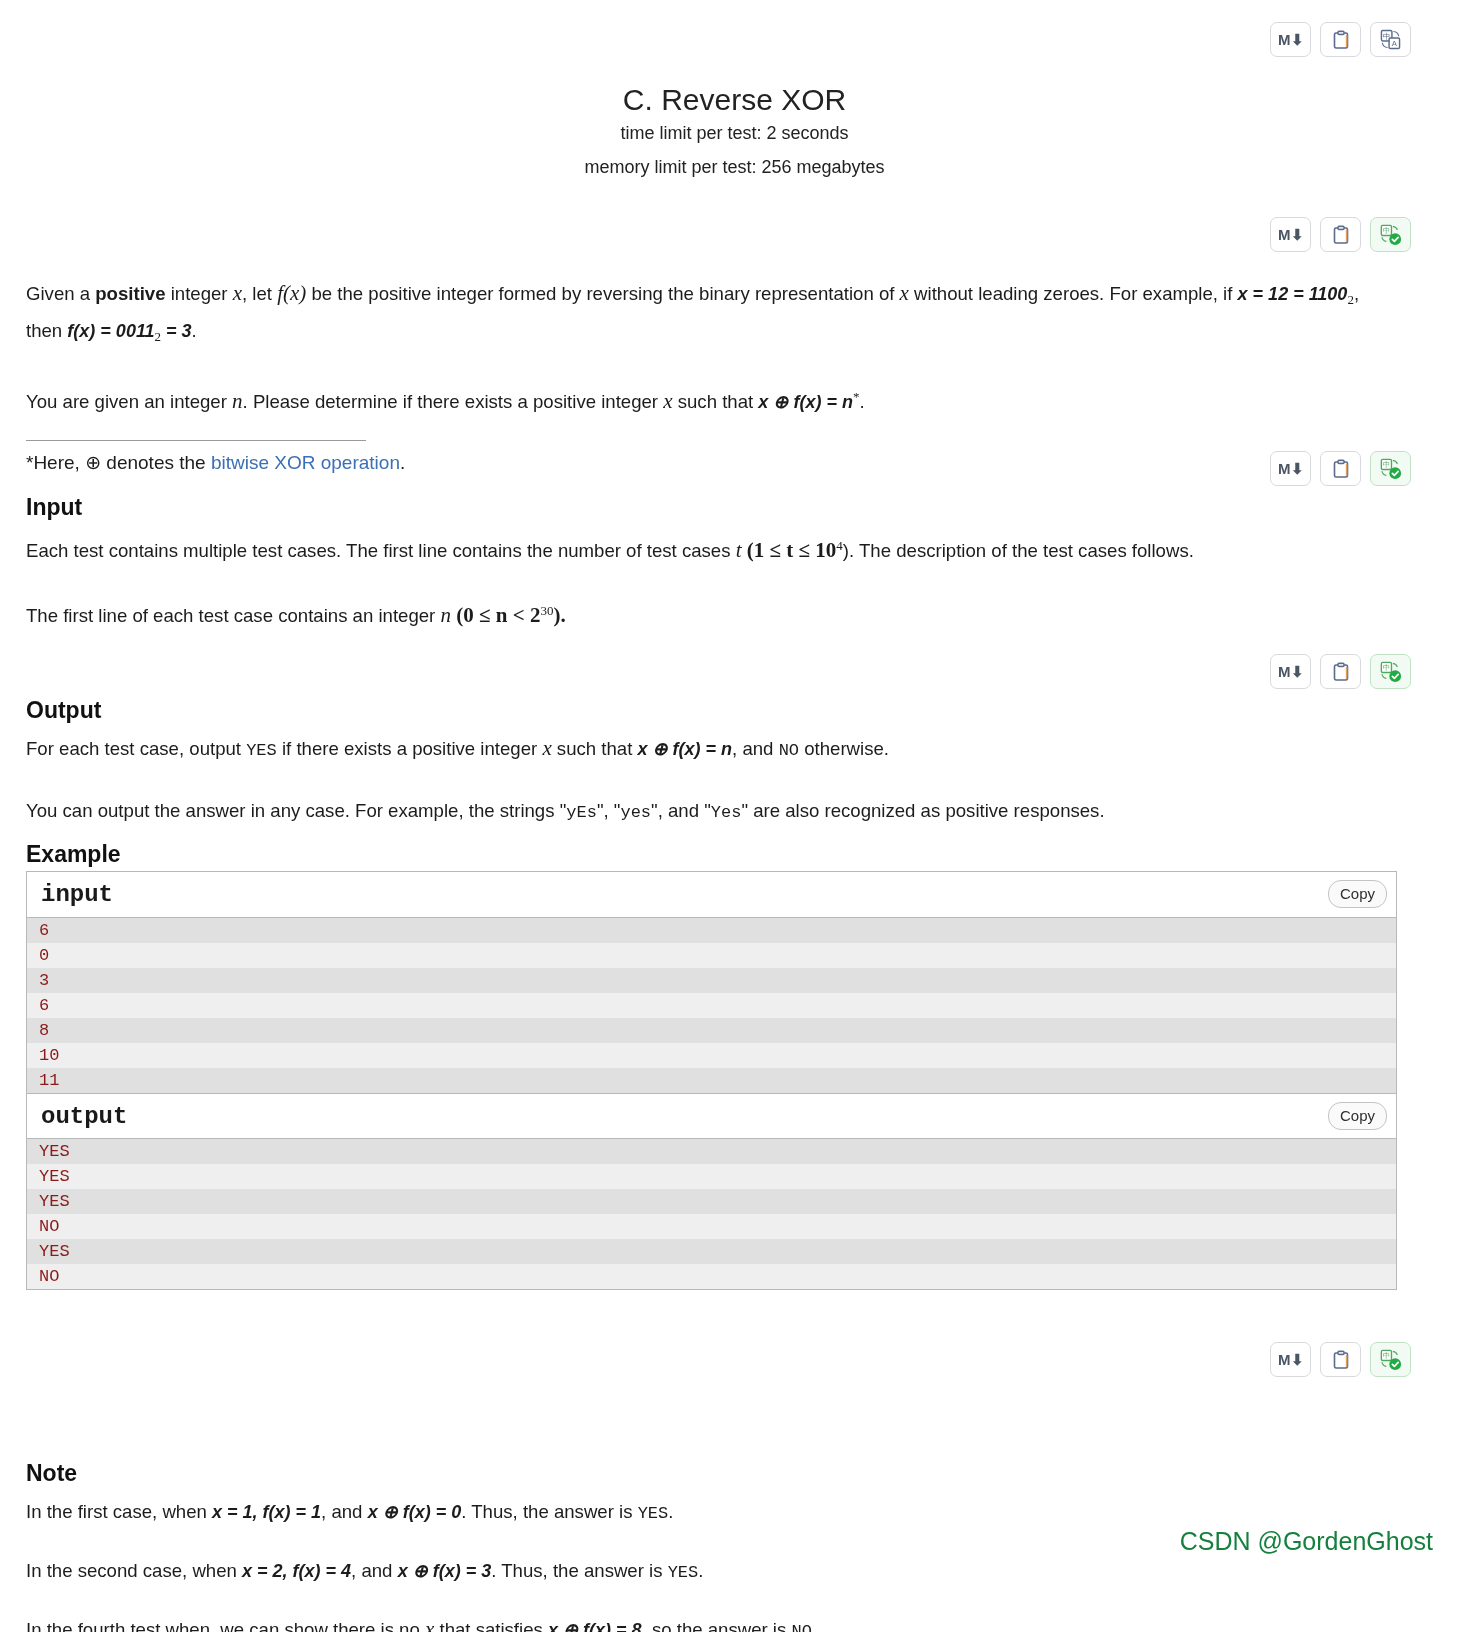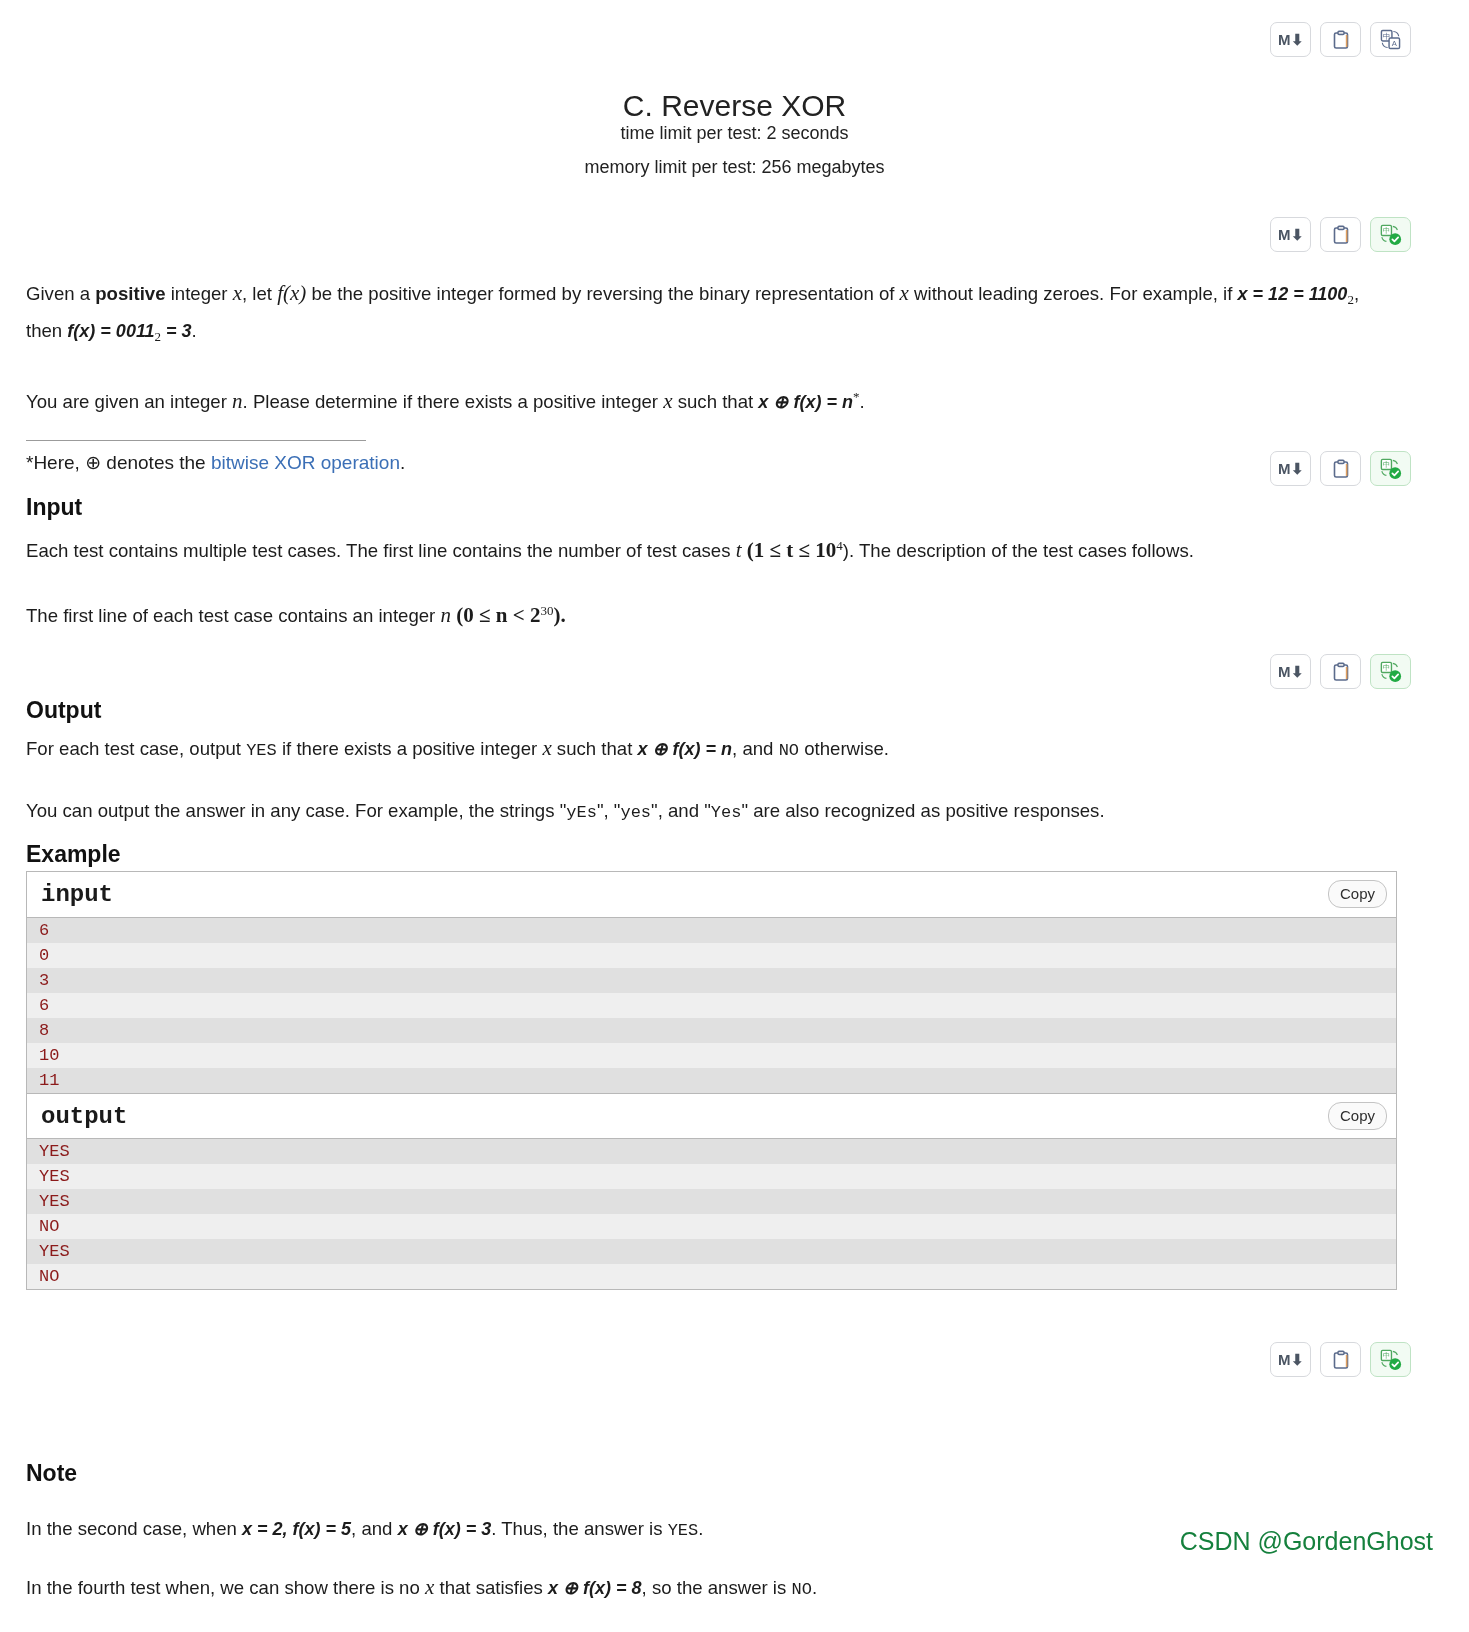--- a/index.html
+++ b/index.html
@@ -161,21 +161,21 @@
         <rect x="1.5" y="1.5" width="11" height="11" rx="1.4" fill="#fff" stroke="#5b6b8c" stroke-width="1.5"></rect>
         <text x="7" y="10.3" font-size="8" text-anchor="middle" fill="#5b6b8c" font-family="'Liberation Sans',sans-serif">中</text>
         <rect x="9.5" y="9.5" width="11" height="11" rx="1.4" fill="#fff" stroke="#5b6b8c" stroke-width="1.5"></rect>
         <text x="15" y="18.3" font-size="8" text-anchor="middle" fill="#5b6b8c" font-family="'Liberation Sans',sans-serif">A</text>
         <path d="M14 2.6 a6 6 0 0 1 5.6 5" stroke="#5b6b8c" stroke-width="1.2" fill="none"></path>
         <path d="M8 19.4 a6 6 0 0 1-5.6-5" stroke="#5b6b8c" stroke-width="1.2" fill="none"></path>
       </svg>
     </div>
   </div>
 
-  <h1 class="title" style="top:69px;">C. Reverse XOR</h1>
+  <h1 class="title" style="top:63px;">C. Reverse XOR</h1>
   <div class="limit" style="top:123px;">time limit per test: 2 seconds</div>
   <div class="limit" style="top:157px;">memory limit per test: 256 megabytes</div>
 
   <div class="toolbar" style="top:217px; right:58px;">
     <div class="tool-btn">
       <span class="md-glyph">M<span class="arr">⬇</span></span>
     </div>
     <div class="tool-btn">
       <svg width="18" height="20" viewBox="0 0 18 20">
         <rect x="2.5" y="3" width="13" height="15" rx="1.6" fill="#fff" stroke="#5b6b8c" stroke-width="1.6"></rect>
@@ -332,22 +332,25 @@
         <path d="M14 2.6 a6 6 0 0 1 5 4" stroke="#4fa85f" stroke-width="1.2" fill="none"></path>
         <path d="M7 19 a6 6 0 0 1-5-4.6" stroke="#4fa85f" stroke-width="1.2" fill="none"></path>
         <circle cx="16.6" cy="16.6" r="6.4" fill="#22aa44"></circle>
         <path d="M13.5 16.8 l2.2 2.2 l4.1-4.4" stroke="#fff" stroke-width="1.9" fill="none" stroke-linecap="round" stroke-linejoin="round"></path>
       </svg>
     </div>
   </div>
 
   <div class="content" style="top:1460px;">
     <h2 class="sec">Note</h2>
+    <p class="txt" style="margin-top:9px;">
+      <span>In the first case, when </span><span class="mb">x = 1, f(x) = 1</span><span>, and </span><span class="mb">x ⊕ f(x) = 0</span><span>. Thus, the answer is </span><span class="mono">YES</span><span>.</span>
+    </p>
     <p class="txt" style="margin-top:26px;">
-      <span>In the second case, when </span><span class="mb">x = 2, f(x) = 5</span><span>, and </span><span class="mb">x ⊕ f(x) = 3</span><span>. Thus, the answer is </span><span class="mono">YES</span><span>.</span>
+      <span>In the second case, when </span><span class="mb">x = 2, f(x) = 4</span><span>, and </span><span class="mb">x ⊕ f(x) = 3</span><span>. Thus, the answer is </span><span class="mono">YES</span><span>.</span>
     </p>
     <p class="txt" style="margin-top:26px;">
       <span>In the fourth test when, we can show there is no </span><span class="m">x</span><span> that satisfies </span><span class="mb">x ⊕ f(x) = 8</span><span>, so the answer is </span><span class="mono">NO</span><span>.</span>
     </p>
   </div>
 
   <div class="watermark" style="top:1527px; right:36px;">CSDN @GordenGhost</div>
 
 </div>
 

